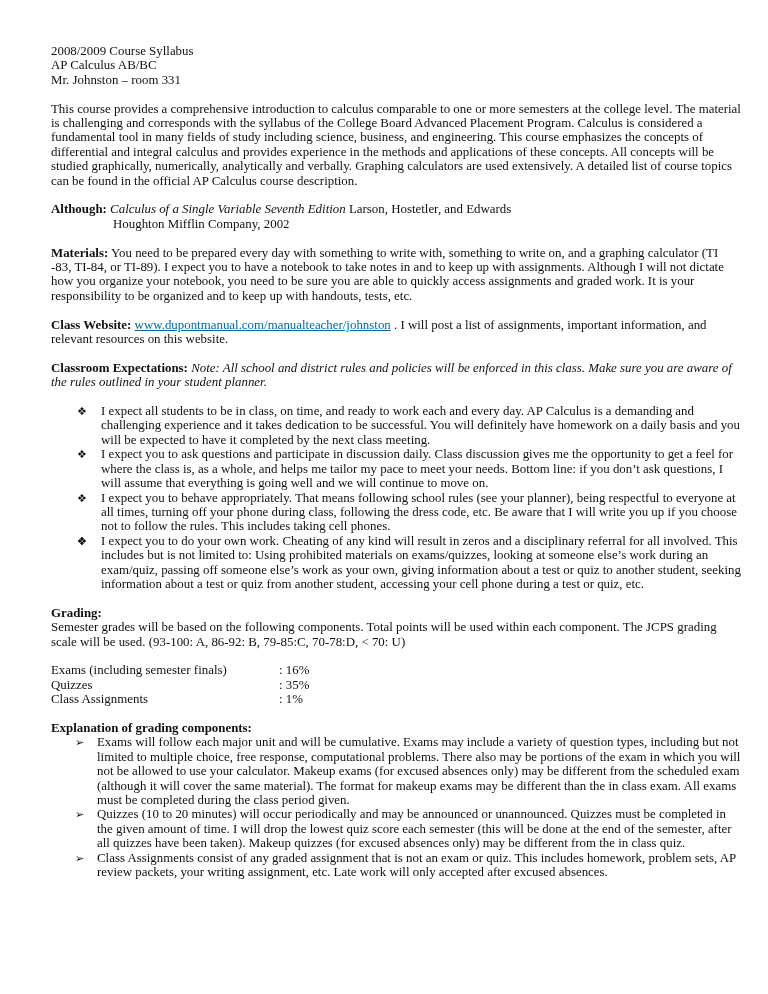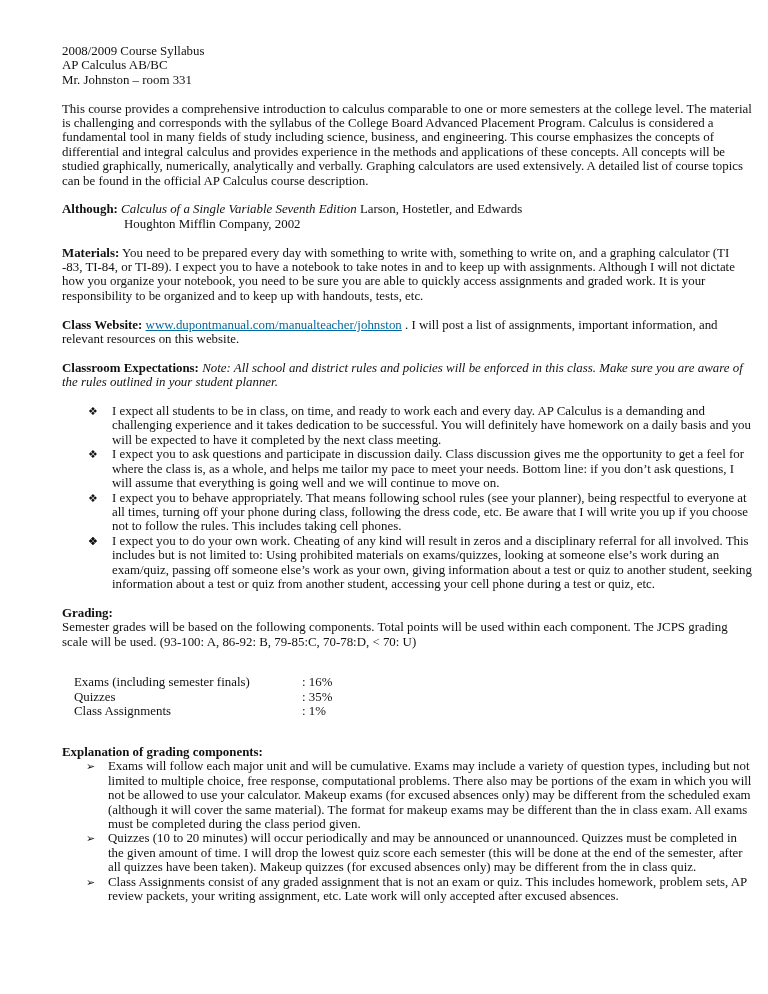--- a/index.html
+++ b/index.html
@@ -1,29 +1,29 @@
 <!DOCTYPE html>
 <html><head>
 <meta charset="utf-8">
 <style>
   html, body { margin:0; padding:0; background:#ffffff; }
   body { width:768px; height:994px; position:relative; overflow:hidden;
          font-family:"Liberation Serif", serif; font-size:12.9px; color:#111; }
-  .page { position:absolute; left:62px; top:44px; width:690px; line-height:14.4px; }
+  .page { position:absolute; left:51px; top:44px; width:690px; line-height:14.4px; }
   p { margin:0; }
   .gap { height:14.4px; }
   .b { font-weight:bold; }
   .i { font-style:italic; }
   a.link { color:#0369a1; text-decoration:underline; }
   ul.bul { list-style:none; margin:0; padding:0; }
   ul.bul li { position:relative; padding-left:50px; margin:0; }
   ul.bul li .mark { position:absolute; left:26px; top:0; font-size:11px; }
   ul.arrow li { padding-left:46px; }
   ul.arrow li .mark { left:24px; font-size:11px; }
-  table.grades { border-collapse:collapse; margin:12px; }
+  table.grades { border-collapse:collapse; margin:0; }
   table.grades td { padding:0; line-height:14.4px; }
   table.grades td.lbl { width:228px; }
 </style>
 </head>
 <body>
 
 <div class="page">
 
   <div>
     <p>2008/2009  Course Syllabus</p>

